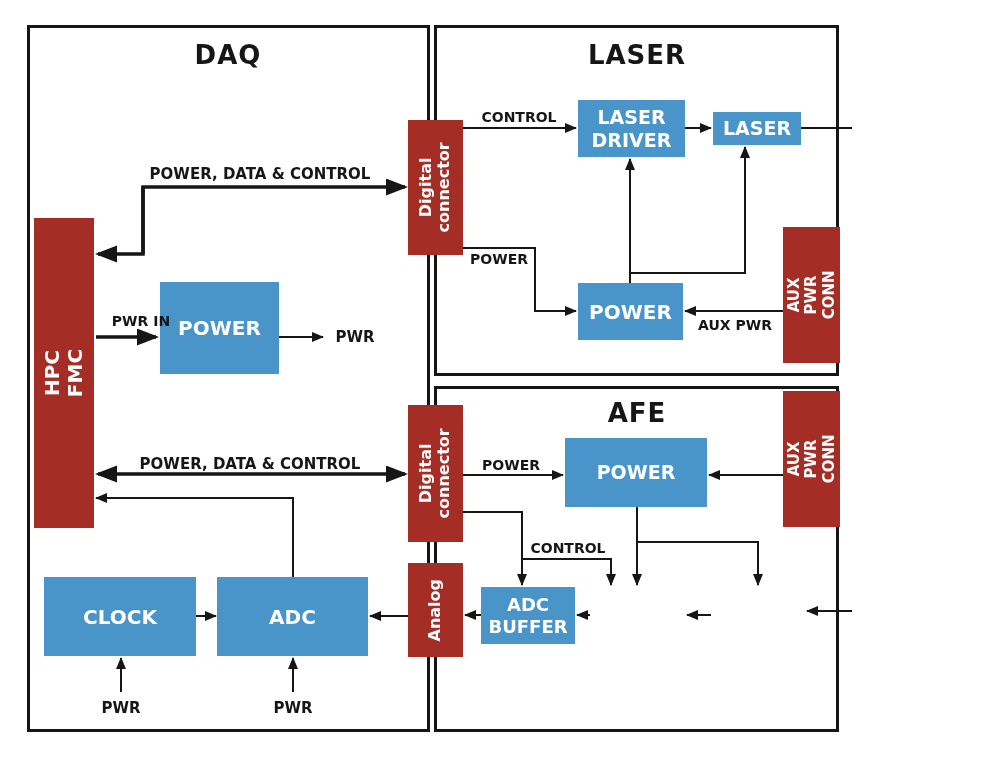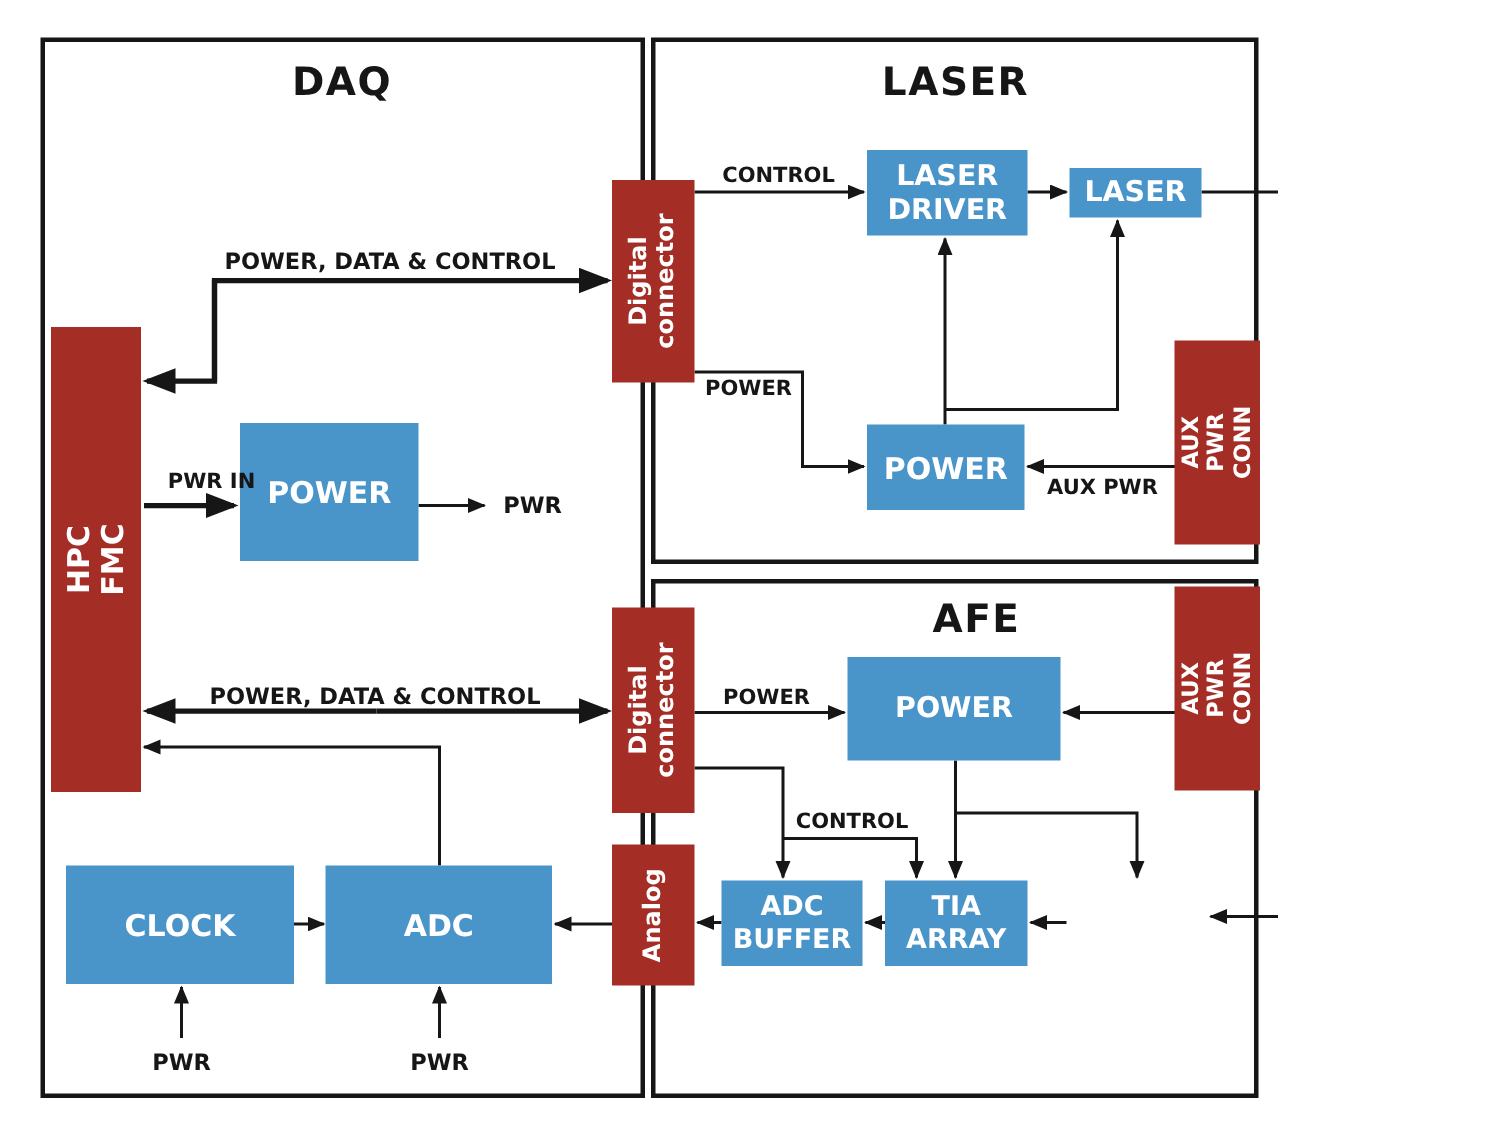--- a/index.html
+++ b/index.html
@@ -43,21 +43,21 @@
 
 <div class="canvas">
 
   <div class="panel" style="left:27px;top:25px;width:403px;height:707px;"></div>
   <div class="panel" style="left:434px;top:25px;width:405px;height:351px;"></div>
   <div class="panel" style="left:434px;top:386px;width:405px;height:346px;"></div>
   <div class="panel" style="left:862px;top:26px;width:110px;height:706px;"></div>
 
   <div class="ptitle" style="left:228px;top:40px;">DAQ</div>
   <div class="ptitle" style="left:637px;top:40px;">LASER</div>
-  <div class="ptitle" style="left:651px;top:398px;">AFE</div>
+  <div class="ptitle" style="left:637px;top:398px;">AFE</div>
   <div class="ptitle" style="left:917px;top:365px;font-size:24px;">OPTICS</div>
 
   <div class="lens" style="left:890px;top:52px;width:56px;height:148px;"></div>
   <div class="lens" style="left:890px;top:538px;width:56px;height:146px;"></div>
 
   <svg class="wires" width="1000" height="761" viewBox="0 0 1000 761">
     <defs>
       <marker id="aS" markerUnits="userSpaceOnUse" markerWidth="14" markerHeight="12" refX="11" refY="5" orient="auto">
         <path d="M0 0 L12 5 L0 10 z" fill="#161616"></path>
       </marker>
@@ -141,22 +141,20 @@
   <div class="r" style="left:408px;top:405px;width:55px;height:137px;">
     <span class="rot fs16">Digital
 connector</span>
   </div>
   <div class="r" style="left:408px;top:563px;width:55px;height:94px;">
     <span class="rot fs16">Analog</span>
   </div>
   <div class="b fs19" style="left:565px;top:438px;width:142px;height:69px;">POWER</div>
   <div class="b fs18" style="left:481px;top:587px;width:94px;height:57px;">ADC
 BUFFER</div>
-  <div class="b fs18" style="left:590px;top:587px;width:95px;height:57px;">TIA
-ARRAY</div>
   <div class="r" style="left:783px;top:391px;width:57px;height:136px;">
     <span class="rot fs15">AUX PWR
 CONN</span>
   </div>
 
   <div class="lab fs15" style="left:260px;top:165px;">POWER, DATA &amp; CONTROL</div>
   <div class="lab fs14" style="left:141px;top:313px;">PWR IN</div>
   <div class="lab fs15" style="left:355px;top:328px;">PWR</div>
   <div class="lab fs15" style="left:250px;top:455px;">POWER, DATA &amp; CONTROL</div>
   <div class="lab fs15" style="left:121px;top:699px;">PWR</div>

